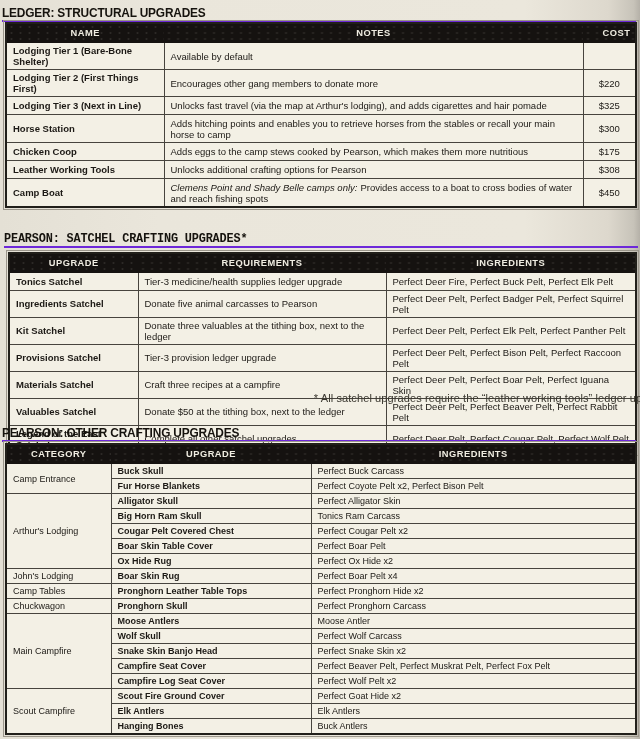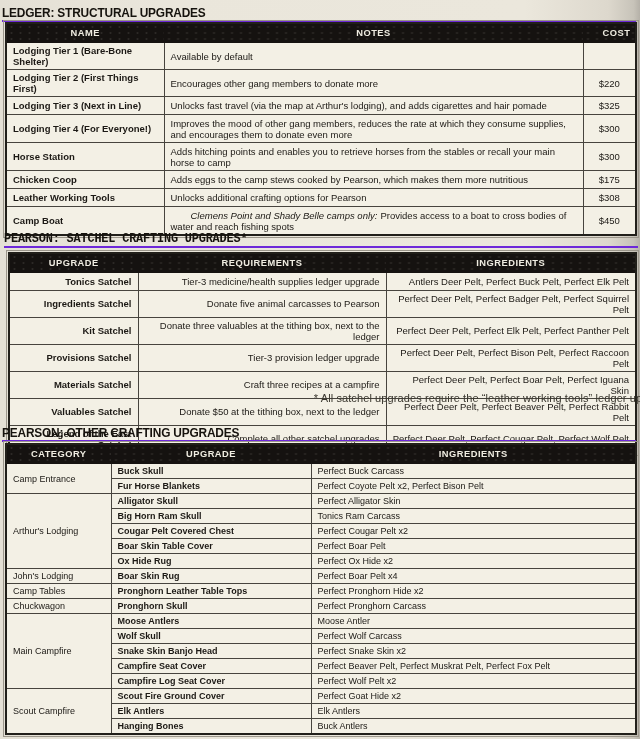--- a/index.html
+++ b/index.html
@@ -54,25 +54,25 @@
     border:1px solid #47443e;
     color:#1c1915;
     font-size:9.5px;
     line-height:11px;
     padding:2px 6px;
     vertical-align:middle;
     overflow:hidden;
   }
   .bold-cell{font-weight:bold;}
   .center-cell{text-align:center;}
-  .note-italic{font-style:italic;margin-right:3px;margin-left:20px;}
+  .note-italic{font-style:italic;margin-right:3px;}
 
   #table-ledger td{height:13px;}
   #table-ledger td.two-line{height:23px;}
-  #table-satchel td{height:12.5px;text-align:right;}
+  #table-satchel td{height:12.5px;}
   #table-other td{height:10px;font-size:9px;line-height:10px;padding:2px 6px;}
   #table-other td.cat-cell{height:auto;}
 
   .footnote{
     position:absolute;
     text-align:right;
     font-size:11px;
     color:#3a372f;
     letter-spacing:.1px;
     padding-left:39px;
@@ -110,25 +110,20 @@
           <td class="bold-cell"><span>Lodging Tier 2 (First Things First)</span></td>
           <td><span>Encourages other gang members to donate more</span></td>
           <td class="center-cell"><span>$220</span></td>
         </tr>
         <tr>
           <td class="bold-cell"><span>Lodging Tier 3 (Next in Line)</span></td>
           <td><span>Unlocks fast travel (via the map at Arthur's lodging), and adds cigarettes and hair pomade</span></td>
           <td class="center-cell"><span>$325</span></td>
         </tr>
         <tr>
-          <td class="bold-cell two-line"><span>Lodging Tier 4 (For Everyone!)</span></td>
-          <td class="two-line"><span>Improves the mood of other gang members, reduces the rate at which they consume supplies, and encourages them to donate even more</span></td>
-          <td class="center-cell two-line"><span>$300</span></td>
-        </tr>
-        <tr>
           <td class="bold-cell two-line"><span>Horse Station</span></td>
           <td class="two-line"><span>Adds hitching points and enables you to retrieve horses from the stables or recall your main horse to camp</span></td>
           <td class="center-cell two-line"><span>$300</span></td>
         </tr>
         <tr>
           <td class="bold-cell"><span>Chicken Coop</span></td>
           <td><span>Adds eggs to the camp stews cooked by Pearson, which makes them more nutritious</span></td>
           <td class="center-cell"><span>$175</span></td>
         </tr>
         <tr>
@@ -158,21 +153,21 @@
         <tr>
           <th>UPGRADE</th>
           <th>REQUIREMENTS</th>
           <th>INGREDIENTS</th>
         </tr>
       </thead>
     <tbody>
         <tr>
           <td class="bold-cell"><span>Tonics Satchel</span></td>
           <td><span>Tier-3 medicine/health supplies ledger upgrade</span></td>
-          <td><span>Antlers Deer Pelt, Perfect Buck Pelt, Perfect Elk Pelt</span></td>
+          <td><span>Perfect Deer Fire, Perfect Buck Pelt, Perfect Elk Pelt</span></td>
         </tr>
         <tr>
           <td class="bold-cell"><span>Ingredients Satchel</span></td>
           <td><span>Donate five animal carcasses to Pearson</span></td>
           <td><span>Perfect Deer Pelt, Perfect Badger Pelt, Perfect Squirrel Pelt</span></td>
         </tr>
         <tr>
           <td class="bold-cell"><span>Kit Satchel</span></td>
           <td><span>Donate three valuables at the tithing box, next to the ledger</span></td>
           <td><span>Perfect Deer Pelt, Perfect Elk Pelt, Perfect Panther Pelt</span></td>

